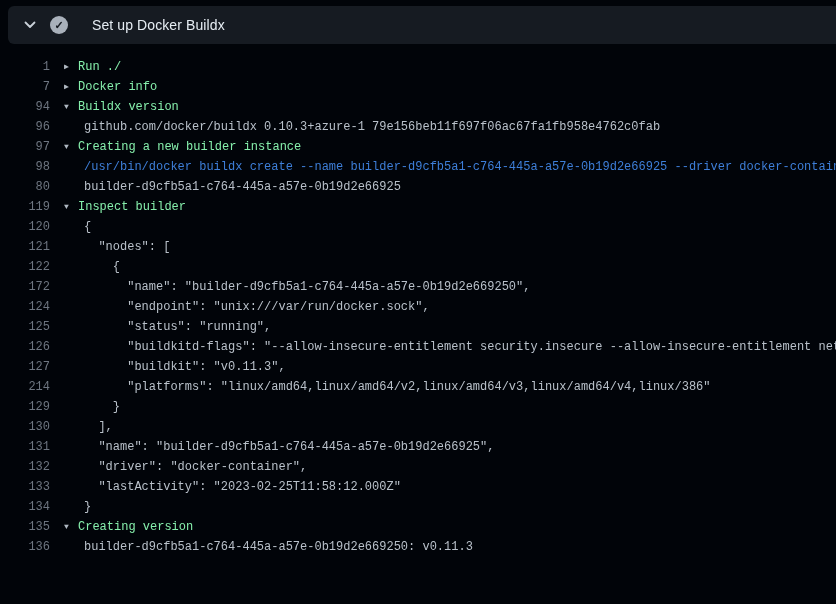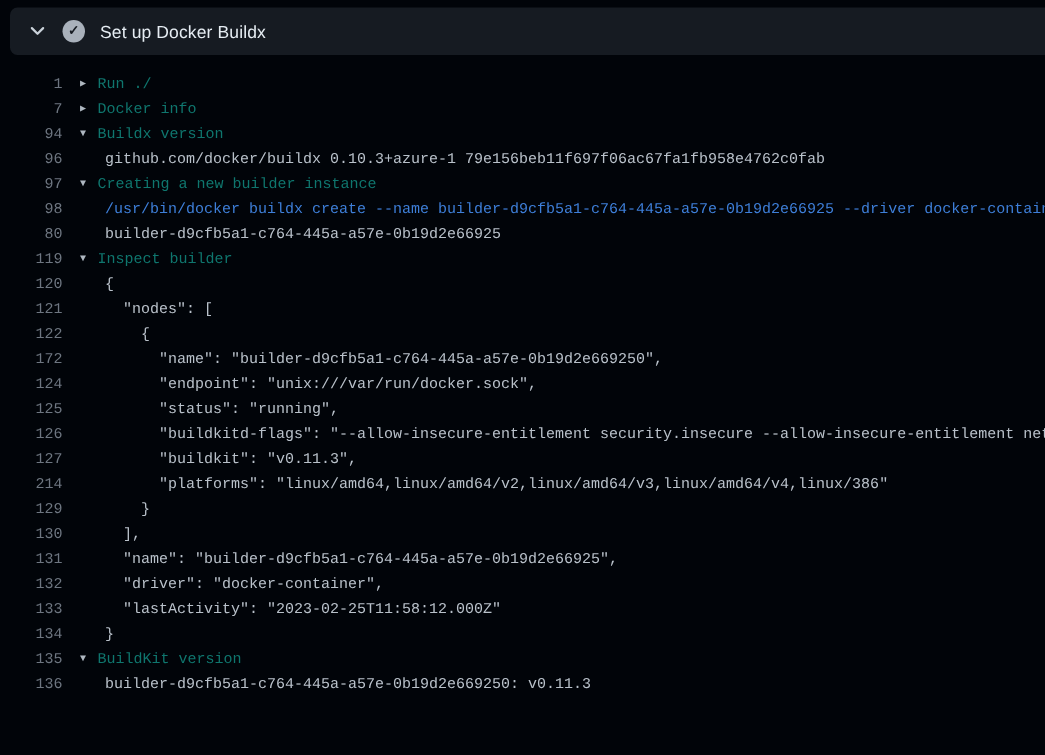--- a/index.html
+++ b/index.html
@@ -42,21 +42,21 @@
     background: #a9b1bb;
     color: #161b22;
     font-size: 11px;
     font-weight: bold;
     display: flex;
     align-items: center;
     justify-content: center;
     line-height: 1;
   }
   .step-title {
-    margin-left: 12px;
+    margin-left: 24px;
     color: #e6edf3;
     font-size: 14px;
     letter-spacing: 0.1px;
   }
   
   .log {
     position: absolute;
     top: 50px;
     left: 0;
     right: 0;
@@ -81,21 +81,21 @@
   .content { flex: 1 1 auto; overflow: hidden; white-space: pre; }
   .row.group .content { padding-left: 14px; }
   .row.command .content, .row.output .content { padding-left: 34px; }
   .arrow {
     display: inline-block;
     width: 14px;
     font-size: 8px;
     vertical-align: 1px;
     color: #afb8c1;
   }
-  .row.group .title { color: #0f766e; margin-top: 45px; }
+  .row.group .title { color: #86efac; margin-top: 45px; }
   .row.command .content { color: #3e7fd9; }
   .row.output .content { color: #b9c1ca; }
   .group-toggle { cursor: pointer; }
 </style>
 </head>
 <body>
 
 <div class="screen">
 
   <div class="step-header">
@@ -125,17 +125,17 @@
       <div class="row output"><span class="num">125</span><span class="content">      "status": "running",</span></div>
       <div class="row output"><span class="num">126</span><span class="content">      "buildkitd-flags": "--allow-insecure-entitlement security.insecure --allow-insecure-entitlement network.host",</span></div>
       <div class="row output"><span class="num">127</span><span class="content">      "buildkit": "v0.11.3",</span></div>
       <div class="row output"><span class="num">214</span><span class="content">      "platforms": "linux/amd64,linux/amd64/v2,linux/amd64/v3,linux/amd64/v4,linux/386"</span></div>
       <div class="row output"><span class="num">129</span><span class="content">    }</span></div>
       <div class="row output"><span class="num">130</span><span class="content">  ],</span></div>
       <div class="row output"><span class="num">131</span><span class="content">  "name": "builder-d9cfb5a1-c764-445a-a57e-0b19d2e66925",</span></div>
       <div class="row output"><span class="num">132</span><span class="content">  "driver": "docker-container",</span></div>
       <div class="row output"><span class="num">133</span><span class="content">  "lastActivity": "2023-02-25T11:58:12.000Z"</span></div>
       <div class="row output"><span class="num">134</span><span class="content">}</span></div>
-      <div class="row group"><span class="num">135</span><span class="content"><span class="group-toggle"><span class="arrow">▼</span><span class="title">BuildKit version</span></span></span></div>
+      <div class="row group"><span class="num">135</span><span class="content"><span class="group-toggle"><span class="arrow">▼</span><span class="title">Creating version</span></span></span></div>
       <div class="row output"><span class="num">136</span><span class="content">builder-d9cfb5a1-c764-445a-a57e-0b19d2e669250: v0.11.3</span></div>
     </div>
 
 </div>
 
 </body></html>

